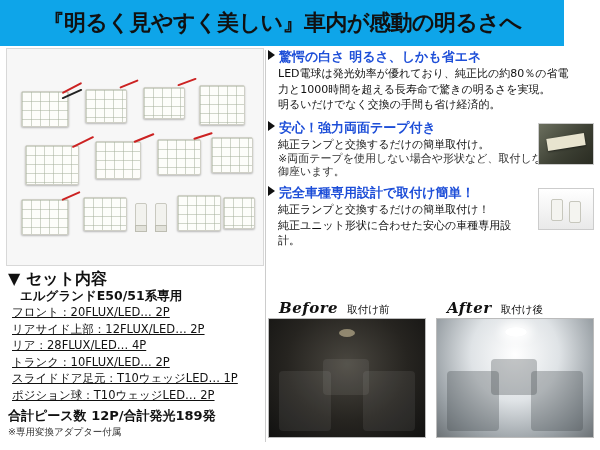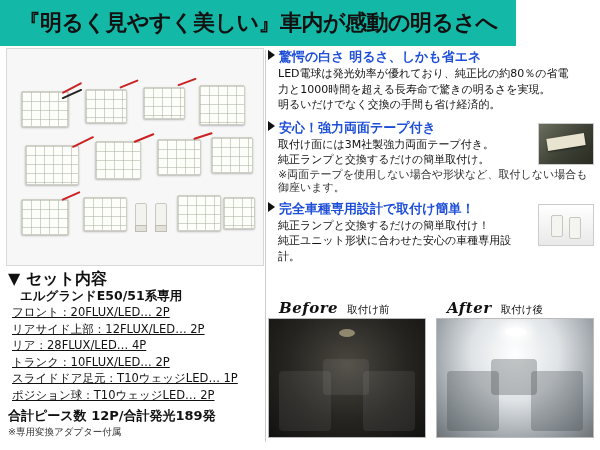--- a/index.html
+++ b/index.html
@@ -17,23 +17,23 @@
     position: relative;
     width: 600px;
     height: 450px;
     background: #ffffff;
     box-sizing: border-box;
   }
   
   #header {
     position: absolute;
     left: 0; top: 0;
-    width: 516px;
+    width: 564px;
     height: 46px;
-    background: #14b8a6;
+    background: #0ea5e9;
     display: flex;
     align-items: center;
     justify-content: center;
   }
   #header-title {
     font-size: 22px;
     font-weight: bold;
     color: #111111;
     letter-spacing: -0.5px;
     white-space: nowrap;
@@ -343,21 +343,20 @@
     </div>
 
     <div class="feature">
       <div class="feature-title">
         <span class="tri"></span><span>安心！強力両面テープ付き</span>
       </div>
       <div class="thumb" id="thumb-tape">
         <div class="tape-strip"></div>
       </div>
       <div class="feature-body" style="padding-right:62px;">
-        <div>取付け面には3M社製強力両面テープ付き。</div>
         <div>純正ランプと交換するだけの簡単取付け。</div>
       </div>
       <div class="feature-note">※両面テープを使用しない場合や形状など、取付しない場合も御座います。</div>
     </div>
 
     <div class="feature">
       <div class="feature-title">
         <span class="tri"></span><span>完全車種専用設計で取付け簡単！</span>
       </div>
       <div class="thumb" id="thumb-bulbs">

